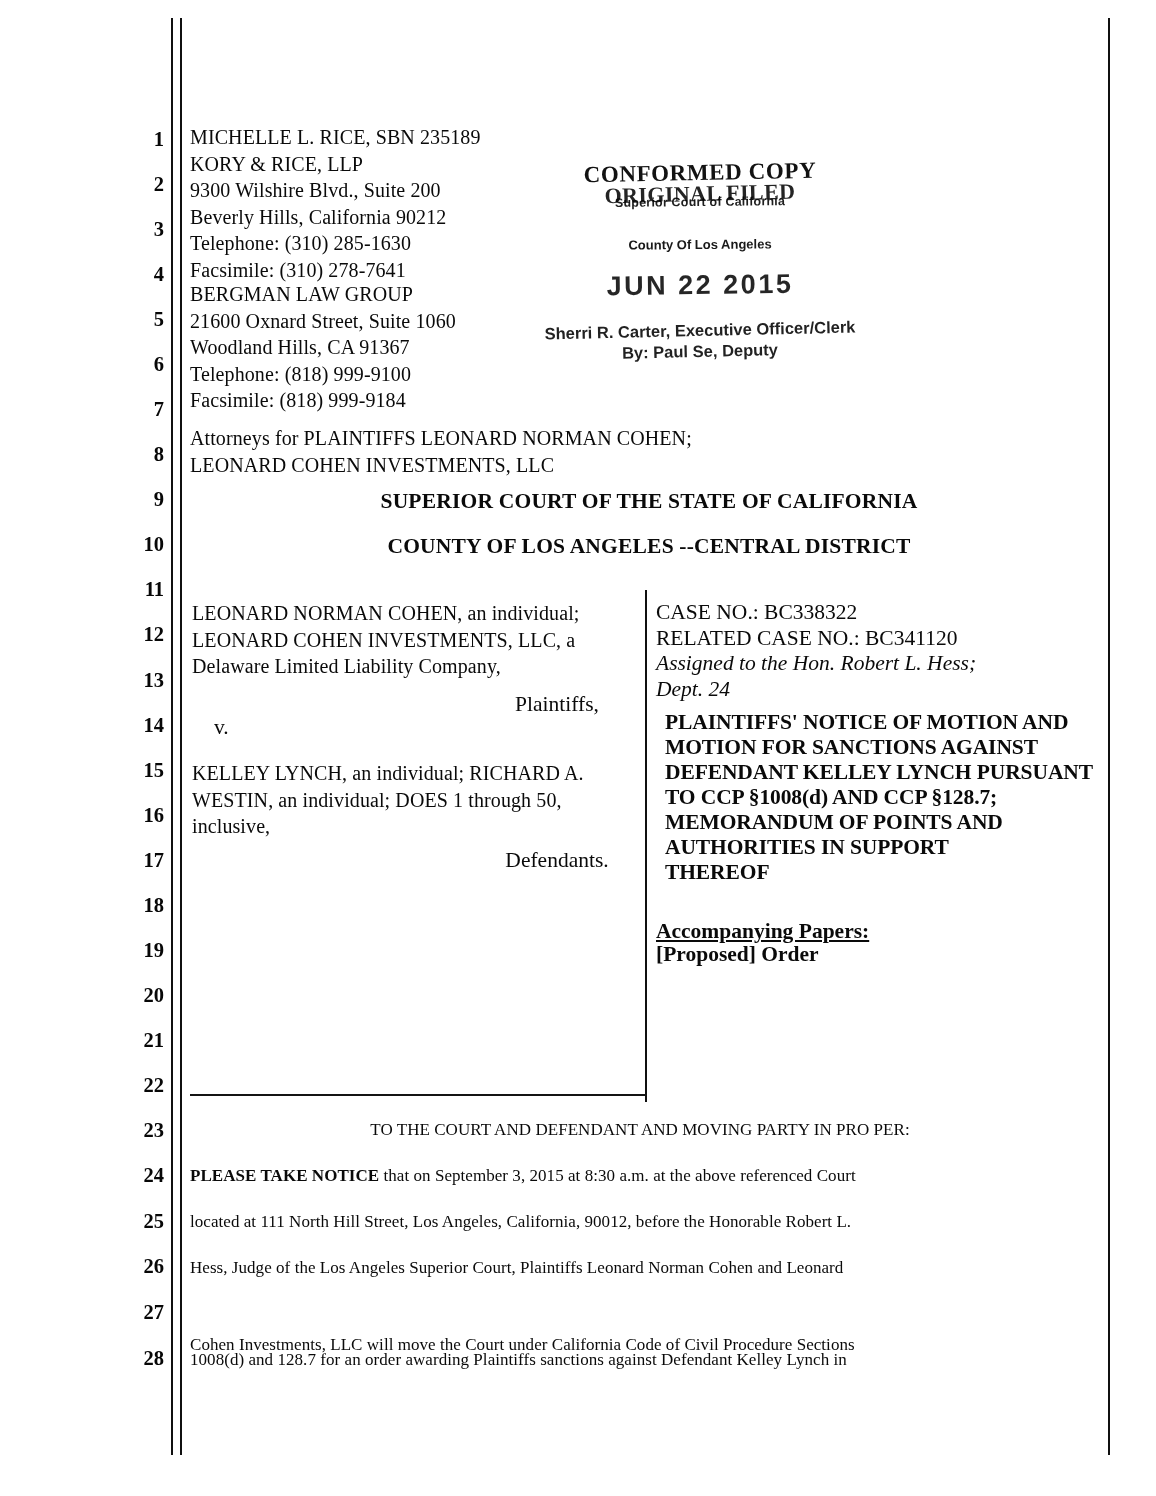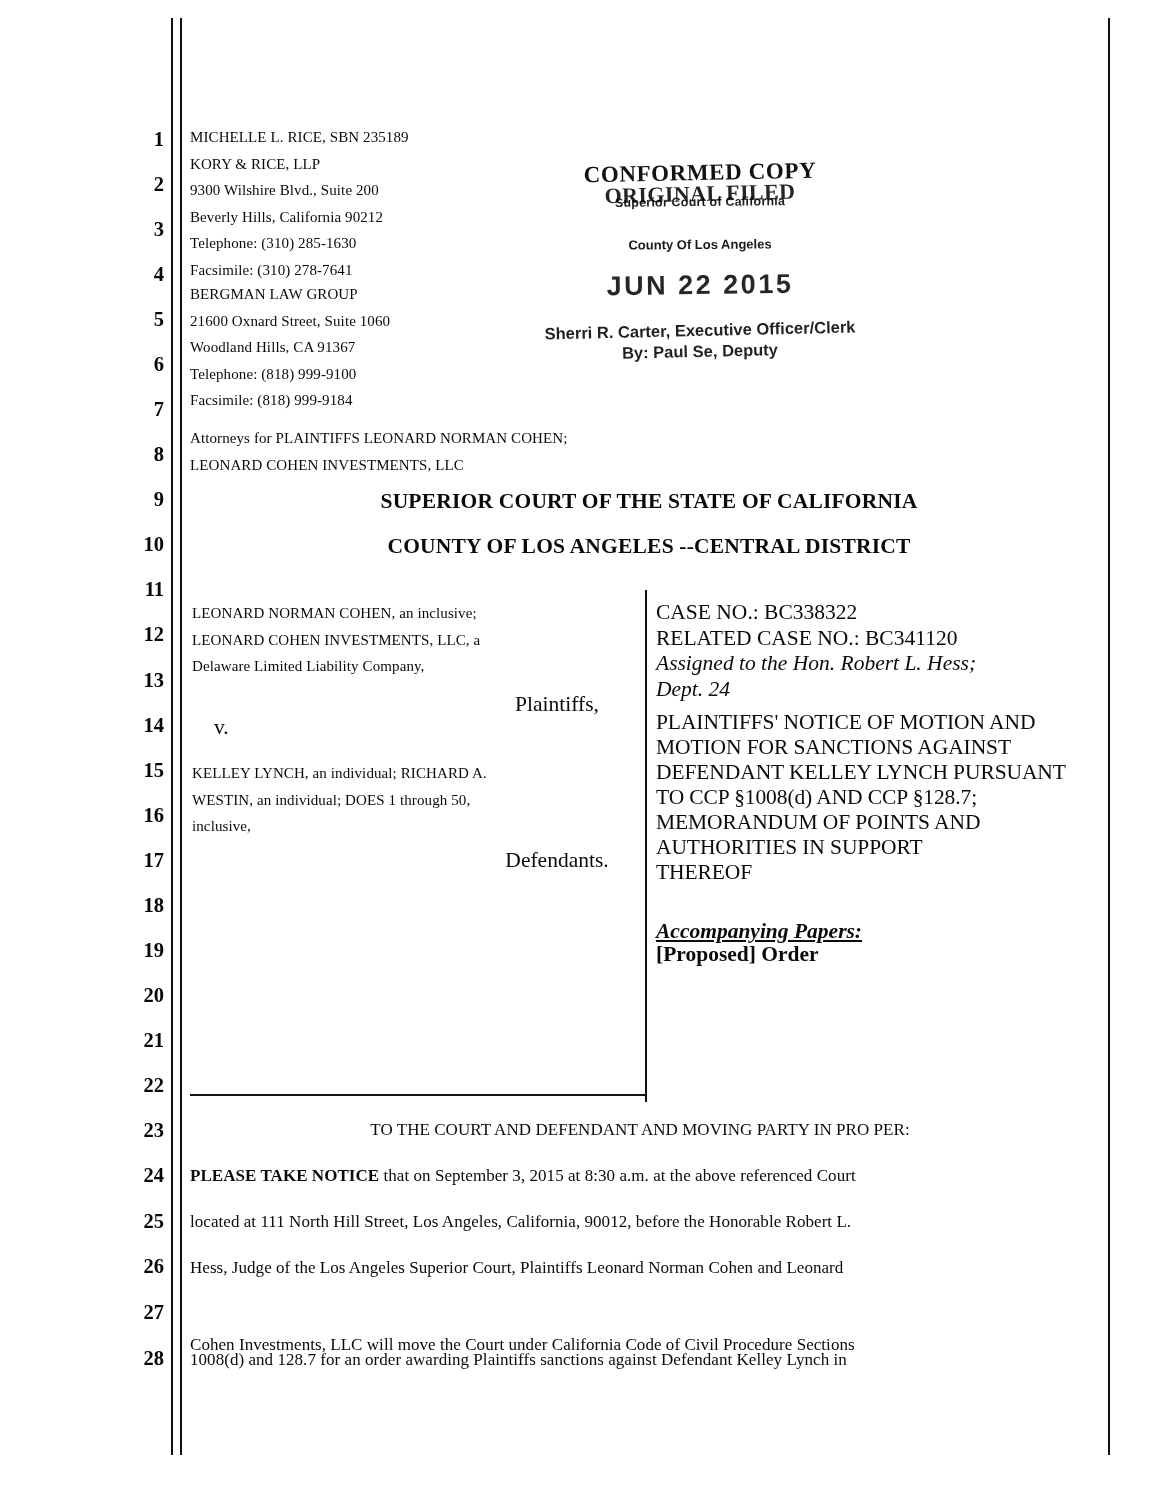--- a/index.html
+++ b/index.html
@@ -55,21 +55,21 @@
     position: absolute;
     left: 190px;
     top: 0;
     width: 918px;
     height: 1496px;
   }
 
   .blk { position: absolute; }
 
   .caption-party, .attorneys, .firm {
-    font-size: 15px;
+    font-size: 20px;
     line-height: 26.6px;
     white-space: pre-line;
     letter-spacing: 0.1px;
   }
 
   
   .court-heading {
     position: absolute;
     left: 0;
     width: 918px;
@@ -194,24 +194,25 @@
     font-size: 21.5px;
   }
   .vee {
     padding-left: 22px;
     font-size: 21.5px;
   }
 
   .caseinfo { white-space: pre-line; }
   .assigned { font-style: italic; white-space: pre-line; }
   .doctitle {
-    font-weight: normal;
+    font-weight: bold;
     white-space: pre-line;
     line-height: 25px;
     letter-spacing: -0.1px;
+    margin-left: 9px;
   }
   .accompany-head {
     font-weight: bold;
     text-decoration: underline;
   }
   .accompany-item { font-weight: bold; }
   .hearing { white-space: pre-line; line-height: 25.5px; }
 
   
   .body-line {
@@ -293,21 +294,21 @@
 
     <div class="blk attorneys" style="top:425px; left:0; width:740px;">Attorneys for PLAINTIFFS LEONARD NORMAN COHEN;
 LEONARD COHEN INVESTMENTS, LLC</div>
 
     <div class="court-heading" style="top:489px;">SUPERIOR COURT OF THE STATE OF CALIFORNIA</div>
     <div class="court-heading" style="top:534px;">COUNTY OF LOS ANGELES --CENTRAL DISTRICT</div>
 
     <div class="caption-divider"></div>
     <div class="caption-bottom"></div>
 
-    <div class="cap-left caption-party" style="top:600px;">LEONARD NORMAN COHEN, an inclusive;
+    <div class="cap-left caption-party" style="top:600px;">LEONARD NORMAN COHEN, an individual;
 LEONARD COHEN INVESTMENTS, LLC, a
 Delaware Limited Liability Company,</div>
 
     <div class="cap-left centered-sub" style="top:692px;">Plaintiffs,</div>
 
     <div class="cap-left vee" style="top:715px;">v.</div>
 
     <div class="cap-left caption-party" style="top:760px;">KELLEY LYNCH, an individual; RICHARD A.
 WESTIN, an individual; DOES 1 through 50,
 inclusive,</div>
@@ -321,21 +322,21 @@
 Dept. 24</div>
 
     <div class="cap-right doctitle" style="top:710px;">PLAINTIFFS' NOTICE OF MOTION AND
 MOTION FOR SANCTIONS AGAINST
 DEFENDANT KELLEY LYNCH PURSUANT
 TO CCP §1008(d) AND CCP §128.7;
 MEMORANDUM OF POINTS AND
 AUTHORITIES IN SUPPORT
 THEREOF</div>
 
-    <div class="cap-right accompany-head" style="top:919px;font-style:italic;">Accompanying Papers:</div>
+    <div class="cap-right accompany-head" style="top:919px;">Accompanying Papers:</div>
 
     <div class="cap-right accompany-item" style="top:942px;">[Proposed] Order</div>
 
 
     <div class="body-line body-center" style="top:1120px; width:900px;">TO THE COURT AND DEFENDANT AND MOVING PARTY IN PRO PER:</div>
 
     <div class="body-line" style="top:1166px;">
       <span class="b">PLEASE TAKE NOTICE</span><span> that on September 3, 2015 at 8:30 a.m. at the above referenced Court</span>
     </div>
 

